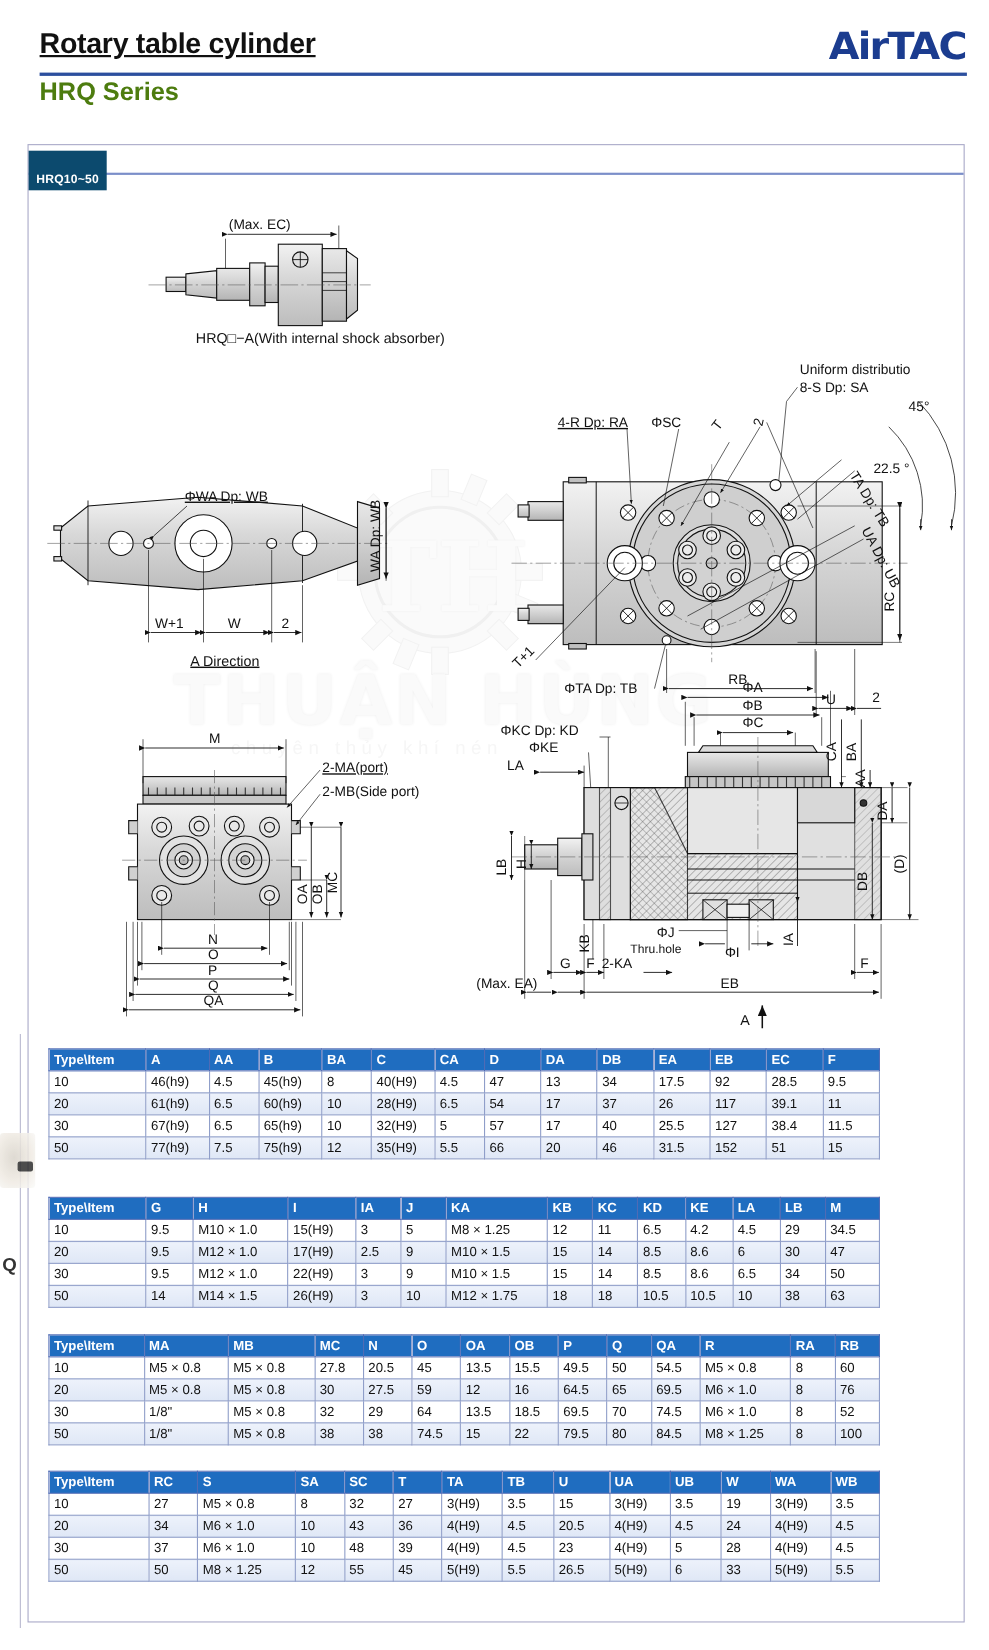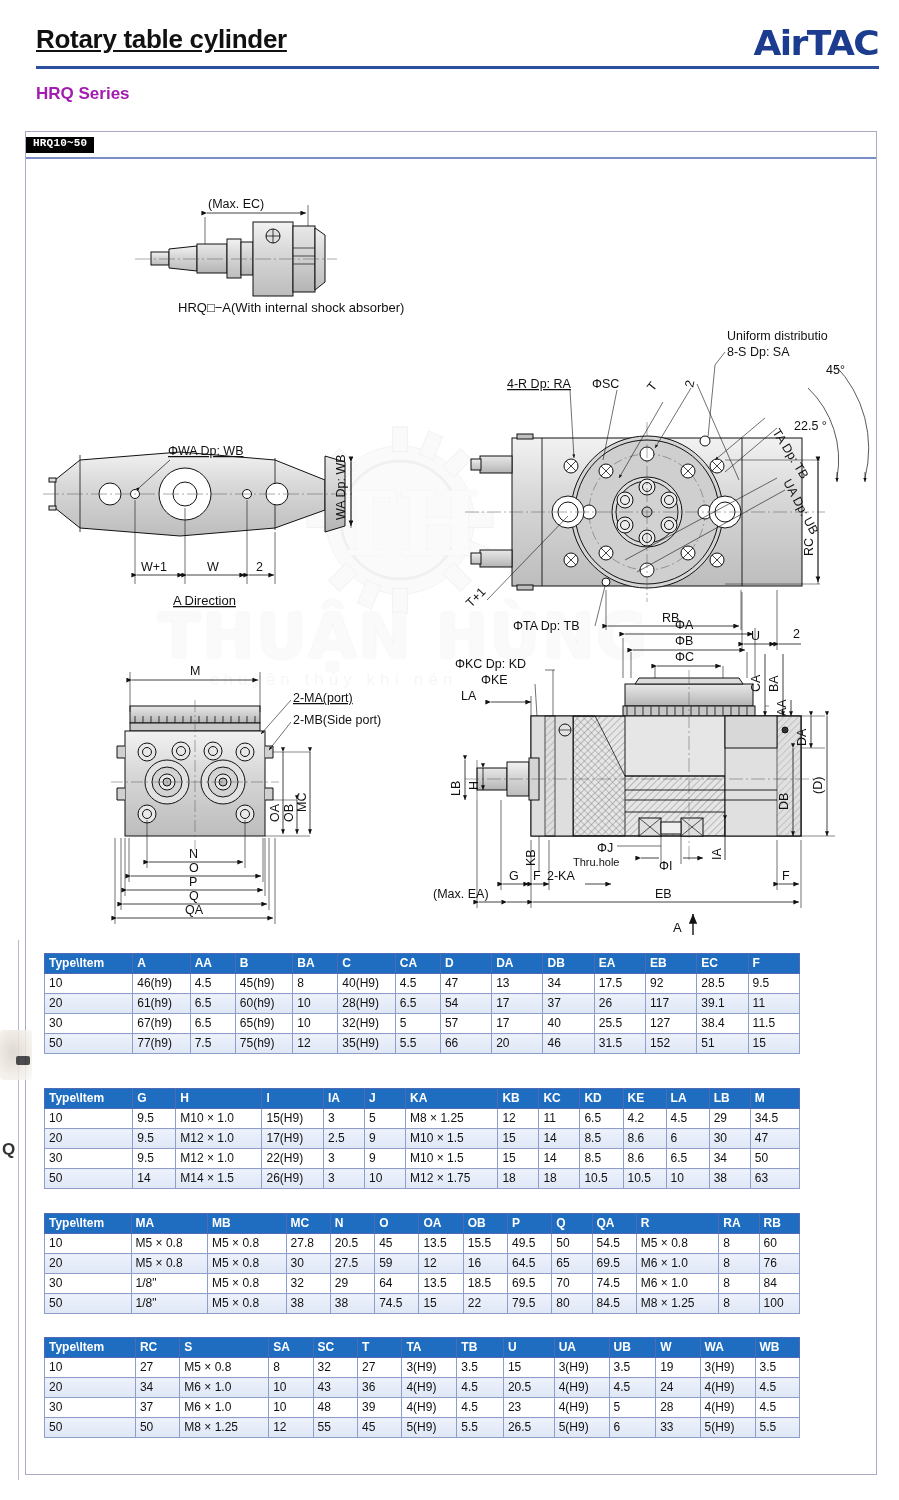--- a/index.html
+++ b/index.html
@@ -23,38 +23,37 @@
     position: absolute; right: 24px; top: 23px;
     font-size: 34px; font-weight: bold; color: #1b3c8f;
     letter-spacing: -1.5px; font-family: "DejaVu Sans", sans-serif;
     transform: scaleX(1.06);
   }
   #header-rule {
     position: absolute; left: 36px; top: 66px; width: 843px; height: 3px;
     background: #2c4f9e;
   }
   #series-name {
-    position: absolute; left: 36px; top: 84px;
-    font-size: 17px; font-weight: bold; color: #a21caf;
+    position: absolute; left: 36px; top: 70px;
+    font-size: 23px; font-weight: bold; color: #4d7c0f;
   }
 
   
   #content-frame {
     position: absolute; left: 25px; top: 131px;
     width: 852px; height: 1344px;
     border: 1px solid #a9a9c8;
     background: #ffffff;
   }
   #section-badge {
     position: absolute; left: 26px; top: 137px;
-    background: #000000; color: #fff;
+    background: #0c4a6e; color: #fff;
     font-size: 11px; font-weight: bold;
-    padding: 0 7px 4px 7px;
+    padding: 20px 7px 4px 7px;
     letter-spacing: 0.2px;
-    font-family: Liberation Mono, monospace;
   }
   #badge-rule {
     position: absolute; left: 26px; top: 157px; width: 850px; height: 2px;
     background: #7b8ec9;
   }
 
   
   #watermark {
     position: absolute; left: 150px; top: 420px;
     width: 520px; height: 260px;
@@ -964,21 +963,21 @@
         <td>32</td>
         <td>29</td>
         <td>64</td>
         <td>13.5</td>
         <td>18.5</td>
         <td>69.5</td>
         <td>70</td>
         <td>74.5</td>
         <td>M6 × 1.0</td>
         <td>8</td>
-        <td>84</td>
+        <td>52</td>
       </tr>
       <tr class="alt">
         <td>50</td>
         <td>1/8"</td>
         <td>M5 × 0.8</td>
         <td>38</td>
         <td>38</td>
         <td>74.5</td>
         <td>15</td>
         <td>22</td>

